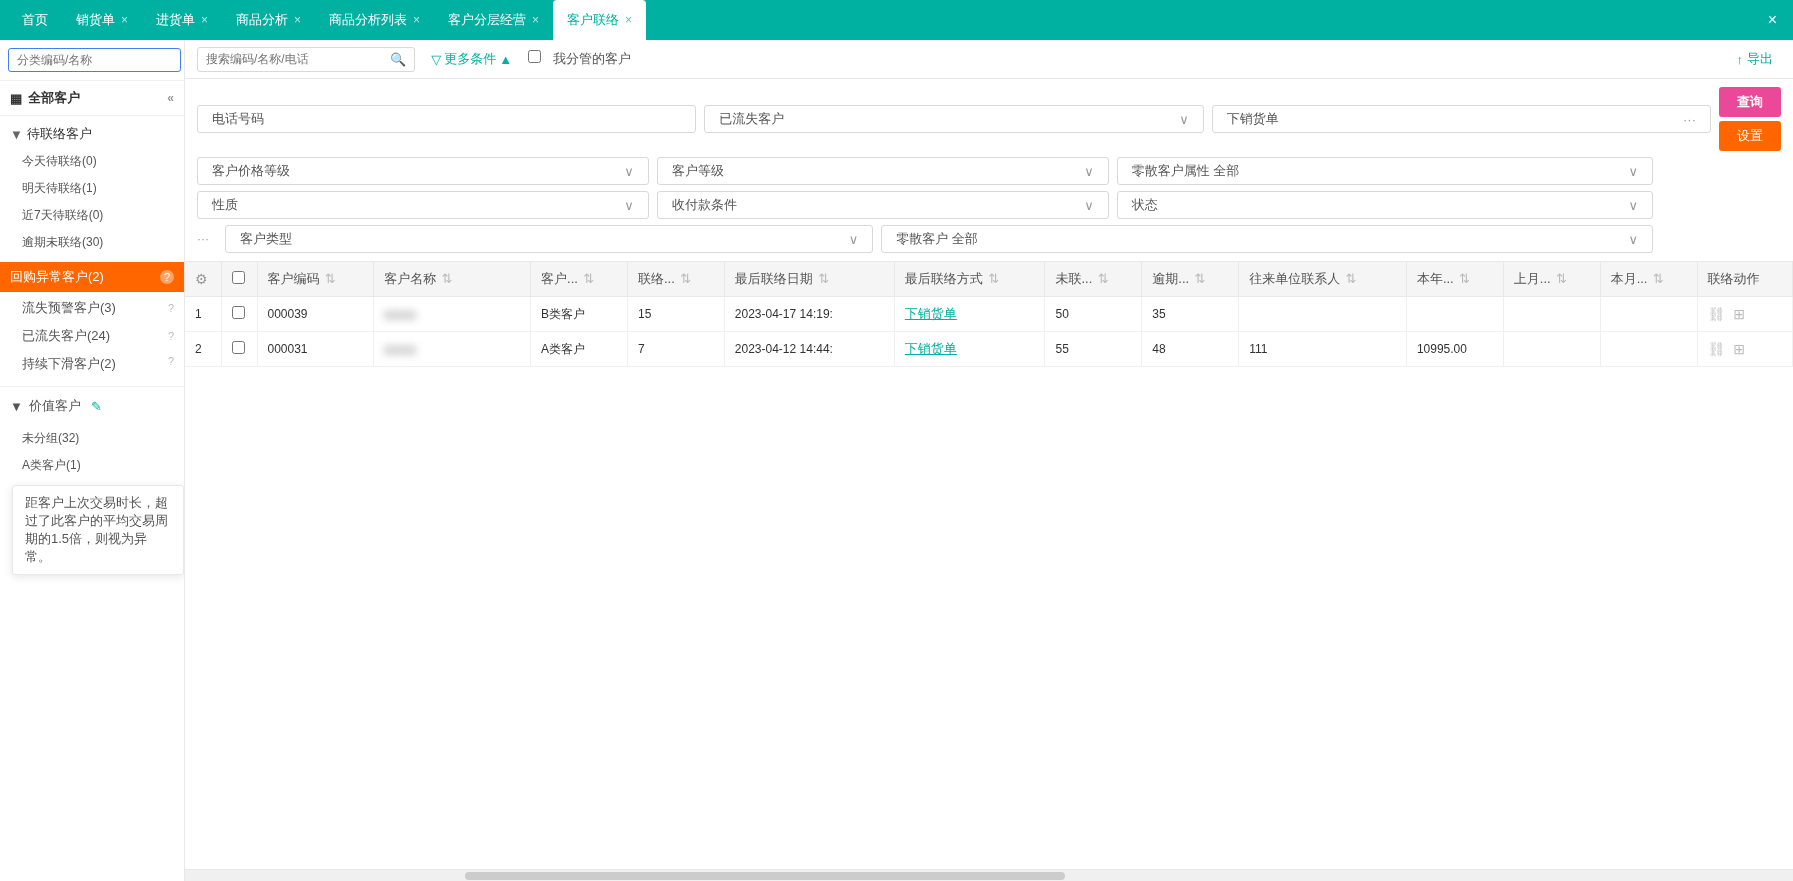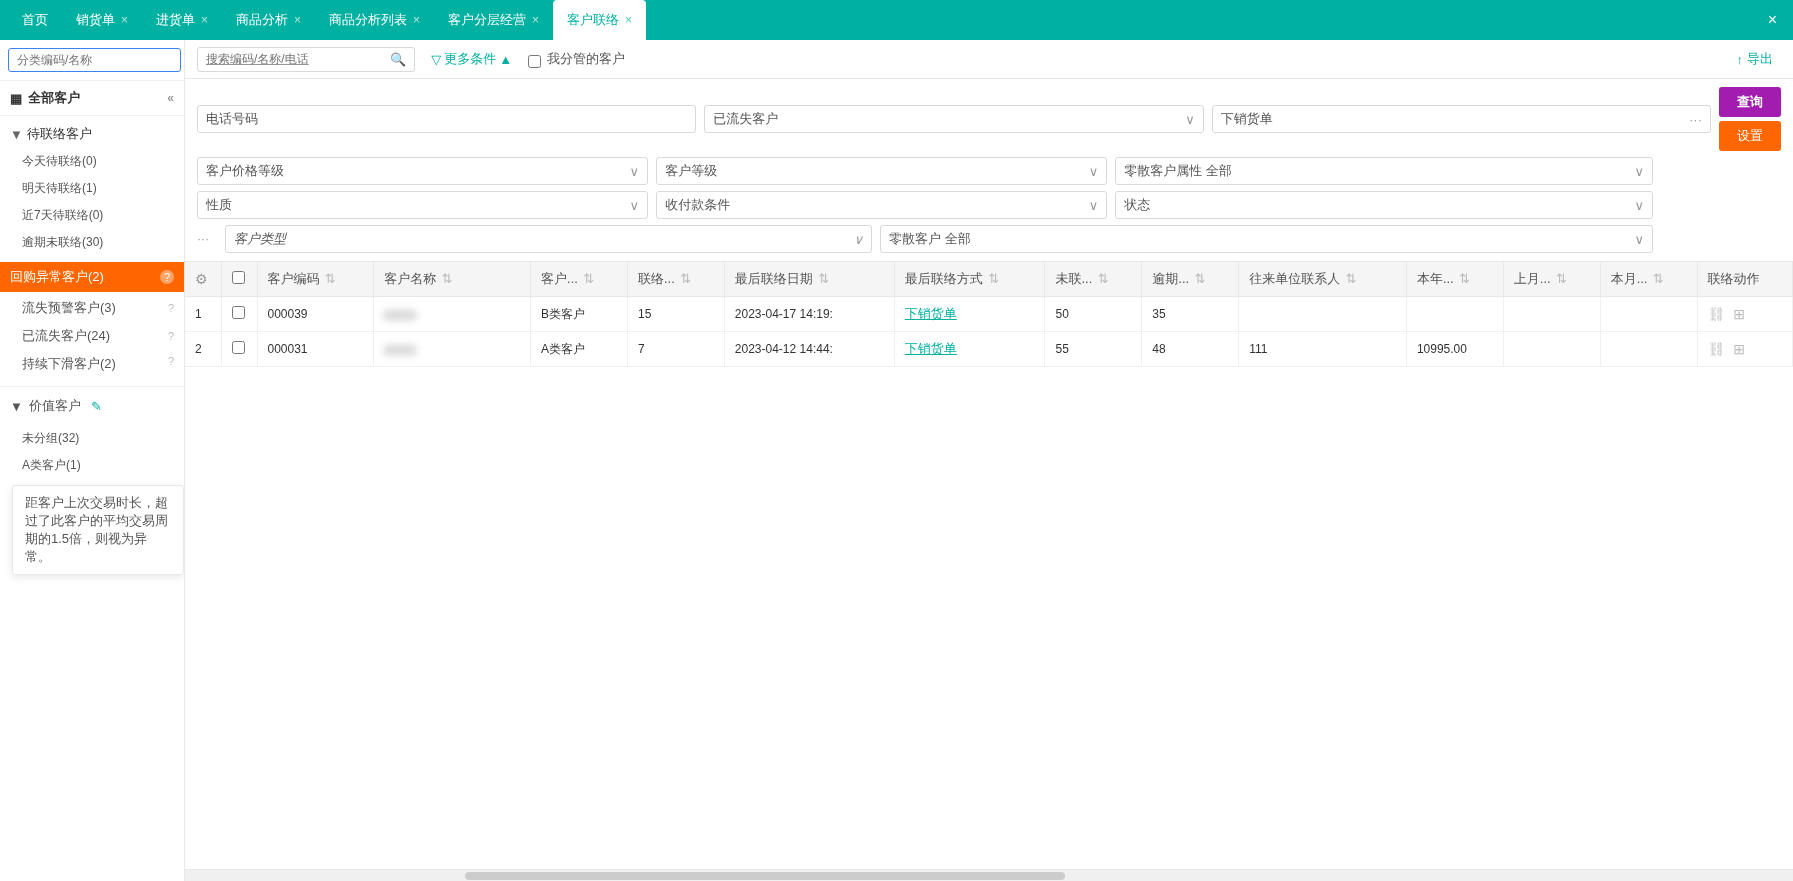--- a/index.html
+++ b/index.html
@@ -72,42 +72,42 @@
     .search-box {
       display: flex; align-items: center; border: 1px solid #d9d9d9;
       border-radius: 3px; padding: 4px 8px; background: #fff; gap: 4px;
     }
     .search-box input { border: none; outline: none; font-size: 12px; width: 180px; color: #999; }
     .search-icon { color: #999; cursor: pointer; }
     .more-conditions {
       display: flex; align-items: center; color: #00b0a0; cursor: pointer;
       font-size: 12px; gap: 3px; padding: 4px 8px;
     }
-    .my-customers { display: flex; align-items: flex-end; gap: 6px; font-size: 12px; color: #555; }
+    .my-customers { display: flex; align-items: flex-start; gap: 12px; font-size: 12px; color: #555; }
     .my-customers input[type=checkbox] { cursor: pointer; }
     .export-btn {
       margin-left: auto; display: flex; align-items: center; gap: 4px;
       color: #00b0a0; font-size: 12px; cursor: pointer; padding: 4px 8px;
     }
 
     
     .filter-area {
       background: #fff; border-bottom: 1px solid #e8e8e8;
       padding: 8px 12px;
     }
     .filter-row { display: flex; align-items: center; gap: 8px; margin-bottom: 6px; }
     .filter-row:last-child { margin-bottom: 0; }
     .filter-field {
       display: flex; align-items: center; border: 1px solid #d9d9d9;
-      border-radius: 3px; padding: 4px 8px; background: #fff; min-width: 200px;
+      border-radius: 3px; padding: 4px 14px; background: #fff; min-width: 200px;
       flex: 1; justify-content: space-between; cursor: pointer; color: #555; font-size: 12px;
     }
     .filter-field .arrow-down { color: #999; }
     .query-btn {
-      background: #a21caf; color: #fff; border: none; border-radius: 3px;
+      background: #ec4899; color: #fff; border: none; border-radius: 3px;
       padding: 6px 18px; cursor: pointer; font-size: 13px; font-weight: bold;
     }
     .settings-btn {
       background: #ff6600; color: #fff; border: none; border-radius: 3px;
       padding: 6px 18px; cursor: pointer; font-size: 13px;
     }
     .filter-actions { display: flex; flex-direction: column; gap: 4px; justify-content: flex-end; }
 
     .filter-more { color: #999; font-size: 12px; cursor: pointer; }
 
@@ -255,21 +255,21 @@
       <div class="sidebar-item">A类客户(1)</div>
       <div class="sidebar-item">B类客户(33)</div>
       <div class="sidebar-item">C类客户(6)</div>
     </div>
   </div>
 
   <div class="content-area">
 
     <div class="toolbar">
       <div class="search-box">
-        <input type="text" style="width: 180px; text-decoration: underline;" placeholder="搜索编码/名称/电话">
+        <input type="text" style="width: 180px;" placeholder="搜索编码/名称/电话">
         <span class="search-icon">🔍</span>
       </div>
       <div class="more-conditions">
         <span>▽</span>
         <span>更多条件</span>
         <span>▲</span>
       </div>
       <div class="my-customers">
         <input type="checkbox" style="">
         <span>我分管的客户</span>
@@ -329,21 +329,21 @@
         </div>
         <div class="filter-field" style="flex:1.2;">
           <span>状态</span>
           <span class="arrow-down">∨</span>
         </div>
         <div style="width:120px;"></div>
       </div>
 
       <div class="filter-row">
         <span class="filter-more">···</span>
-        <div class="filter-field" style="margin-left:8px;font-style:italic;">
+        <div class="filter-field" style="margin-left:8px;">
           <span>客户类型</span>
           <span class="arrow-down">∨</span>
         </div>
         <div class="filter-field" style="flex:1.2;">
           <span>零散客户 全部</span>
           <span class="arrow-down">∨</span>
         </div>
         <div style="width:120px;"></div>
       </div>
     </div>

